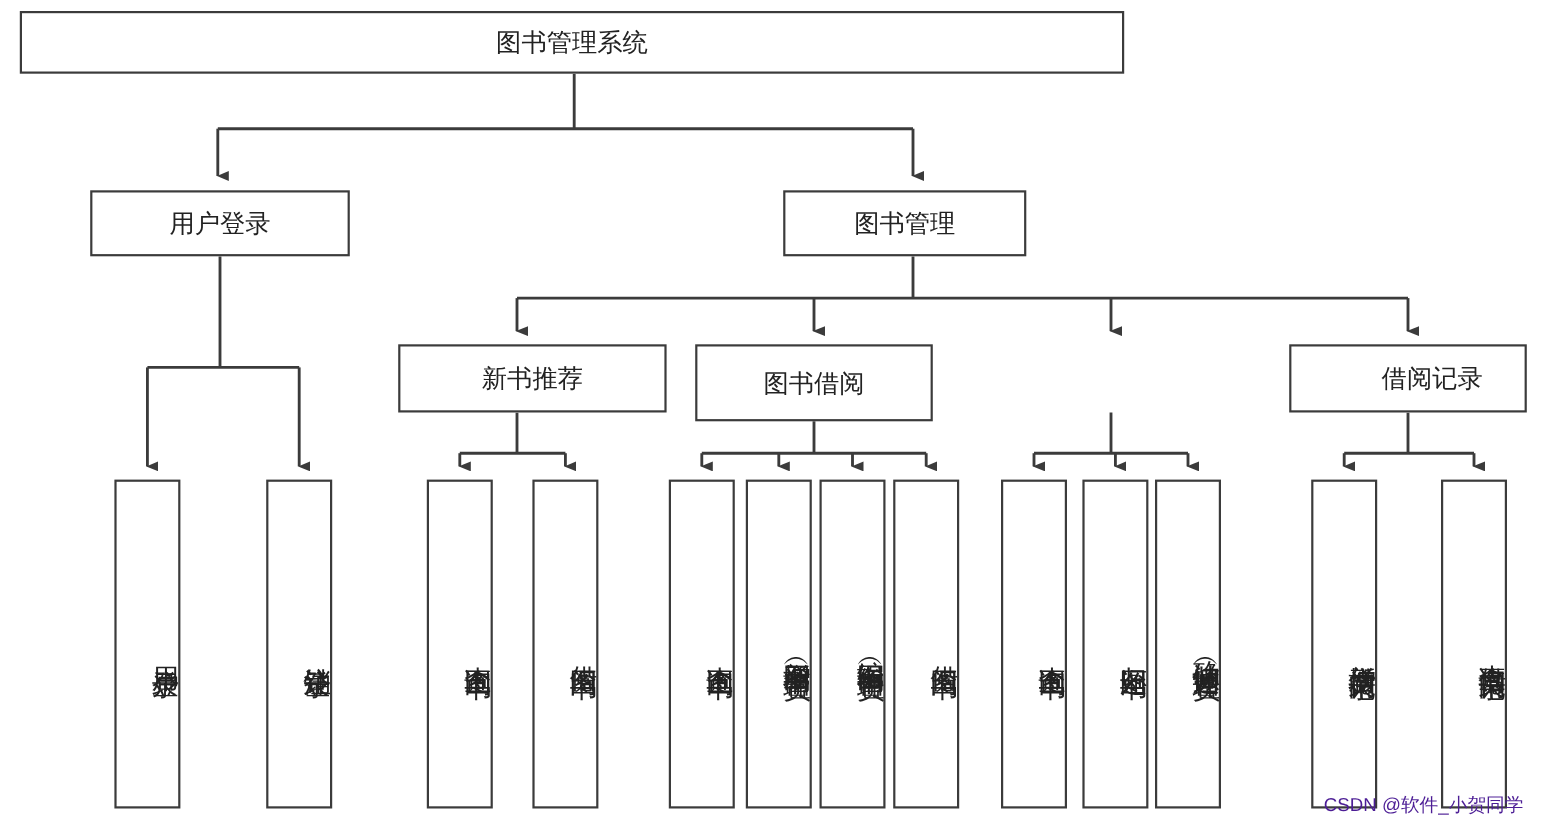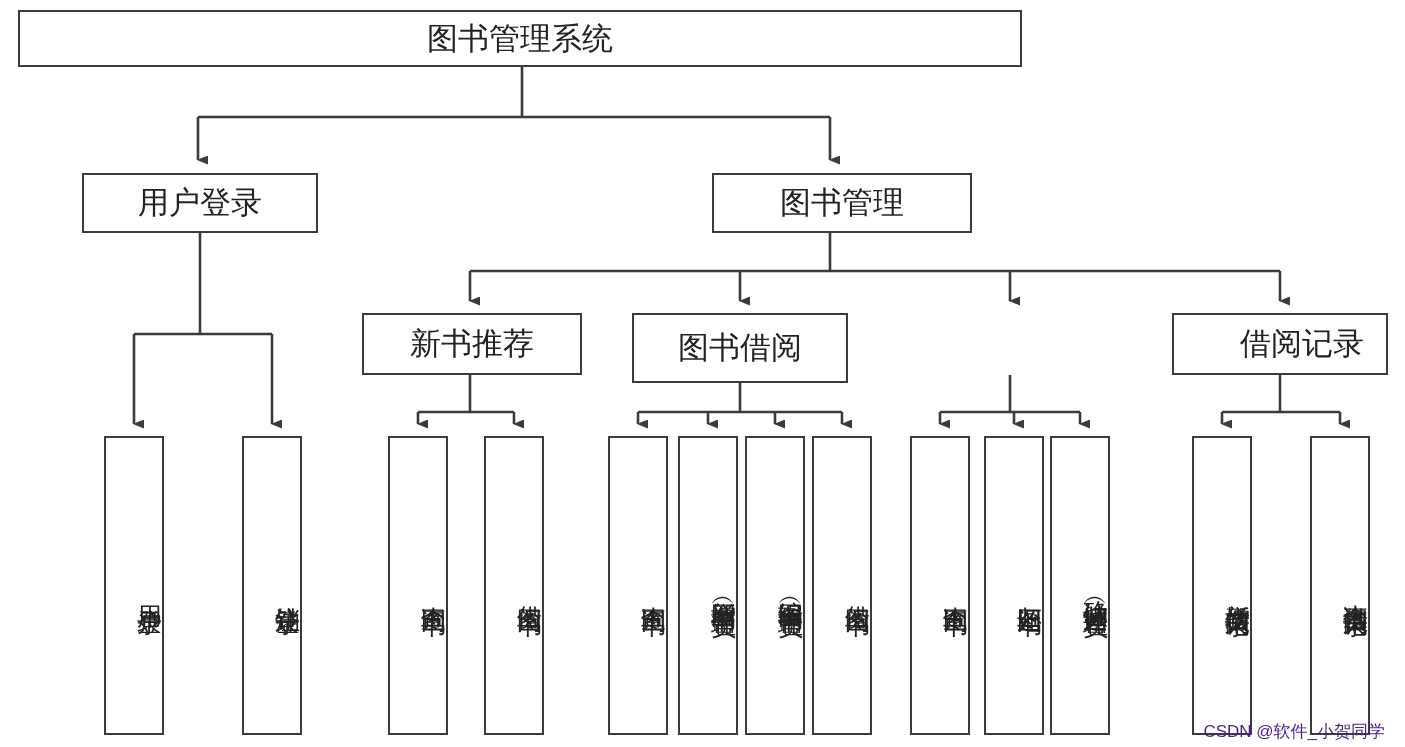--- a/index.html
+++ b/index.html
@@ -29,21 +29,21 @@
     position: absolute;
     box-sizing: border-box;
     border: 2px solid #3b3b3b;
     background: #ffffff;
     display: flex;
     align-items: center;
     justify-content: center;
     color: #222222;
   }
   .node.horiz {
-    font-size: 31px;
+    font-size: 23px;
     letter-spacing: 0px;
   }
   .node.vert {
     writing-mode: vertical-rl;
     text-orientation: upright;
     font-size: 25px;
     letter-spacing: 2px;
     padding-top: 8px;
     align-items: flex-start;
     justify-content: center;
@@ -118,25 +118,25 @@
     </g>
   </svg>
 
   <div class="node horiz" style="left:18px;top:10px;width:1004px;height:57px;">
     <span>图书管理系统</span>
   </div>
 
   <div class="node horiz" style="left:82px;top:173px;width:236px;height:60px;">
     <span>用户登录</span>
   </div>
-  <div class="node horiz" style="left:712px;top:173px;width:260px;height:60px;">
+  <div class="node horiz" style="left:712px;top:173px;width:221px;height:60px;">
     <span>图书管理</span>
   </div>
 
-  <div class="node horiz" style="left:362px;top:313px;width:220px;height:62px;">
+  <div class="node horiz" style="left:362px;top:313px;width:244px;height:62px;">
     <span>新书推荐</span>
   </div>
   <div class="node horiz" style="left:632px;top:313px;width:216px;height:70px;">
     <span>图书借阅</span>
   </div>
   <div class="node horiz" style="left:1172px;top:313px;width:216px;height:62px;padding-left:44px;">
     <span>借阅记录</span>
   </div>
 
   <div class="node vert" style="left:104px;top:436px;width:60px;height:299px;">

